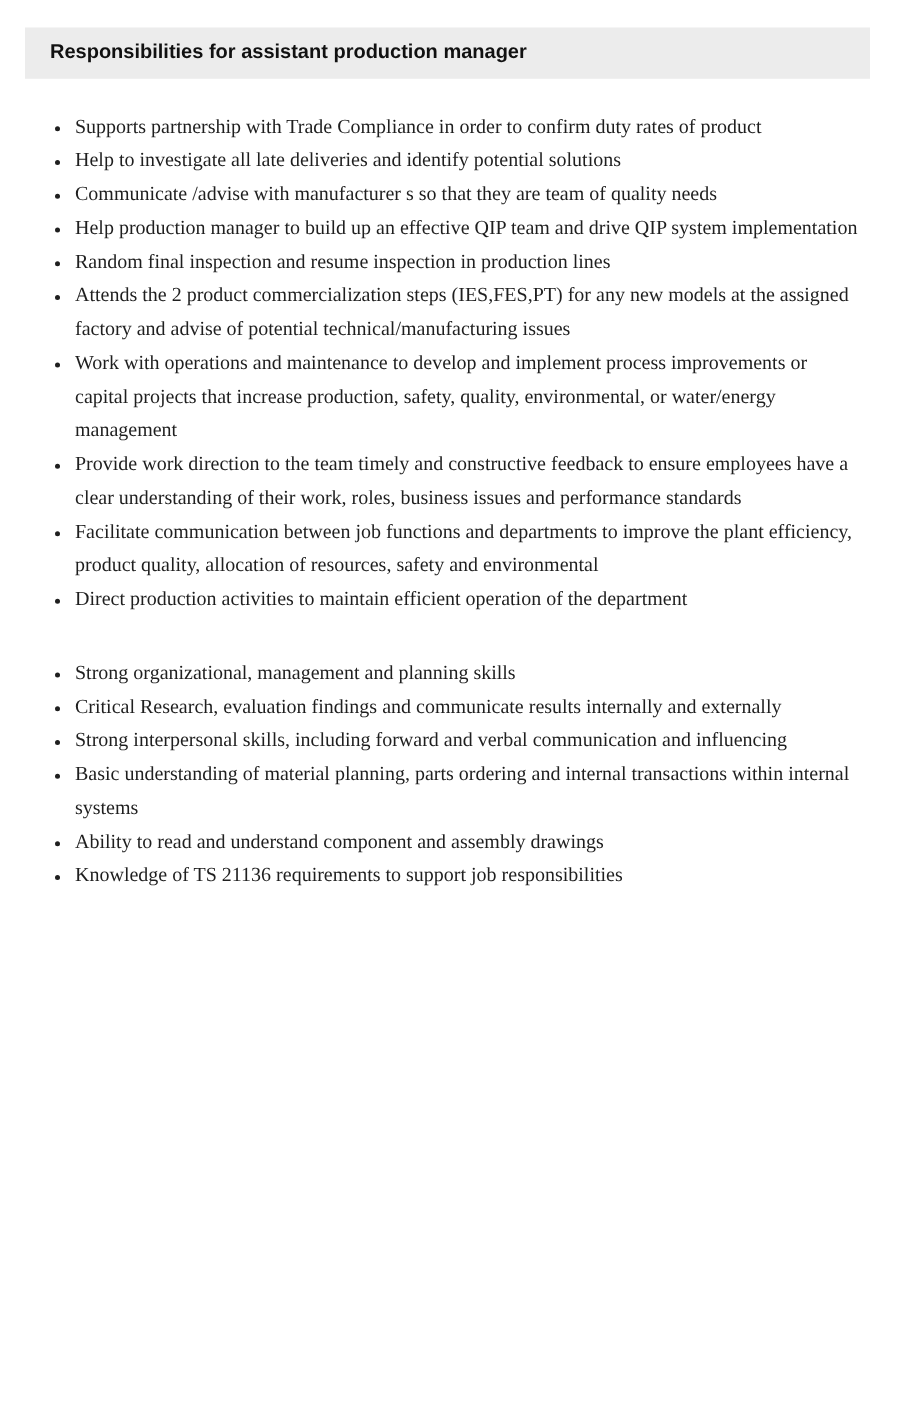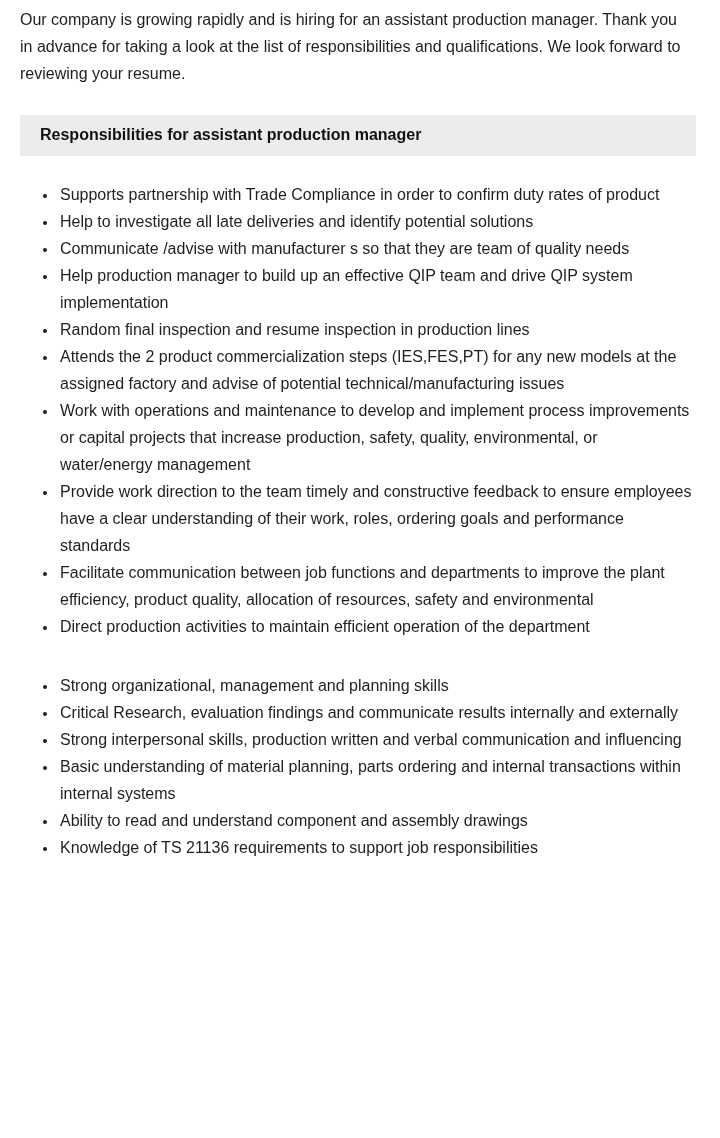--- a/index.html
+++ b/index.html
@@ -29,68 +29,68 @@
     line-height: 27px;
     margin: 0 28px 28px 20px;
     color: #1f1f1f;
   }
   .section-header {
     background: #ececec;
     font-size: 16px;
     font-weight: 700;
     color: #111111;
     padding: 11px 36px 12px 20px;
-    margin: 0 24px 0 20px;
+    margin: 16px 24px 0 20px;
   }
   ul.bullet-list {
     margin: 25px 28px 32px 20px;
     padding-left: 38px;
     font-size: 16px;
     line-height: 27px;
     color: #1f1f1f;
   }
   ul.bullet-list li {
     padding-left: 2px;
     margin: 0;
+    font-family: Liberation Serif, serif;
   }
   ul.bullet-list li::marker {
     font-size: 14px;
   }
   section {
     margin: 0;
   }
 </style>
 </head>
 <body>
 
 <div class="page">
 
 
-  <p class="intro">Our company is growing rapidly and is hiring for an assistant production manager. Thank you in advance for taking a look at the list of responsibilities and qualifications. We look forward to reviewing your resume.</p>
 
   <section>
     <div class="section-header">Responsibilities for assistant production manager</div>
     <ul class="bullet-list">
         <li>Supports partnership with Trade Compliance in order to confirm duty rates of product</li>
         <li>Help to investigate all late deliveries and identify potential solutions</li>
         <li>Communicate /advise with manufacturer s so that they are team of quality needs</li>
         <li>Help production manager to build up an effective QIP team and drive QIP system implementation</li>
         <li>Random final inspection and resume inspection in production lines</li>
         <li>Attends the 2 product commercialization steps (IES,FES,PT) for any new models at the assigned factory and advise of potential technical/manufacturing issues</li>
         <li>Work with operations and maintenance to develop and implement process improvements or capital projects that increase production, safety, quality, environmental, or water/energy management</li>
-        <li>Provide work direction to the team timely and constructive feedback to ensure employees have a clear understanding of their work, roles, ordering goals and performance standards</li>
+        <li>Provide work direction to the team timely and constructive feedback to ensure employees have a clear understanding of their work, roles, business issues and performance standards</li>
         <li>Facilitate communication between job functions and departments to improve the plant efficiency, product quality, allocation of resources, safety and environmental</li>
         <li>Direct production activities to maintain efficient operation of the department</li>
       </ul>
   </section>
 
   <section>
     <ul class="bullet-list">
         <li>Strong organizational, management and planning skills</li>
         <li>Critical Research, evaluation findings and communicate results internally and externally</li>
-        <li>Strong interpersonal skills, production written and verbal communication and influencing</li>
+        <li>Strong interpersonal skills, including forward and verbal communication and influencing</li>
         <li>Basic understanding of material planning, parts ordering and internal transactions within internal systems</li>
         <li>Ability to read and understand component and assembly drawings</li>
         <li>Knowledge of TS 21136 requirements to support job responsibilities</li>
       </ul>
   </section>
 
 </div>
 
 </body></html>

